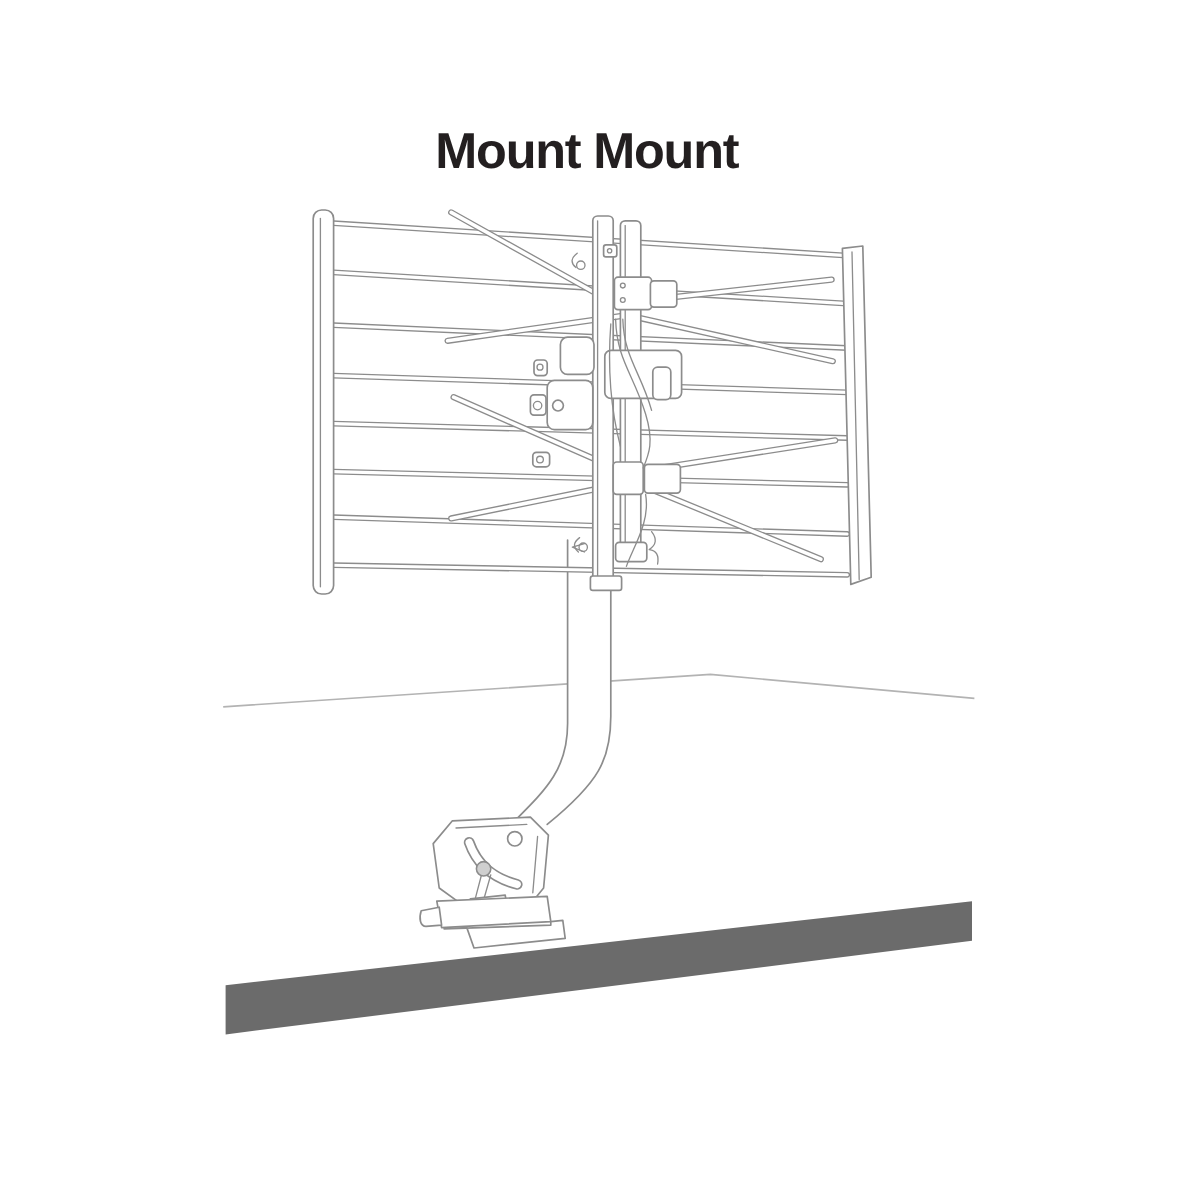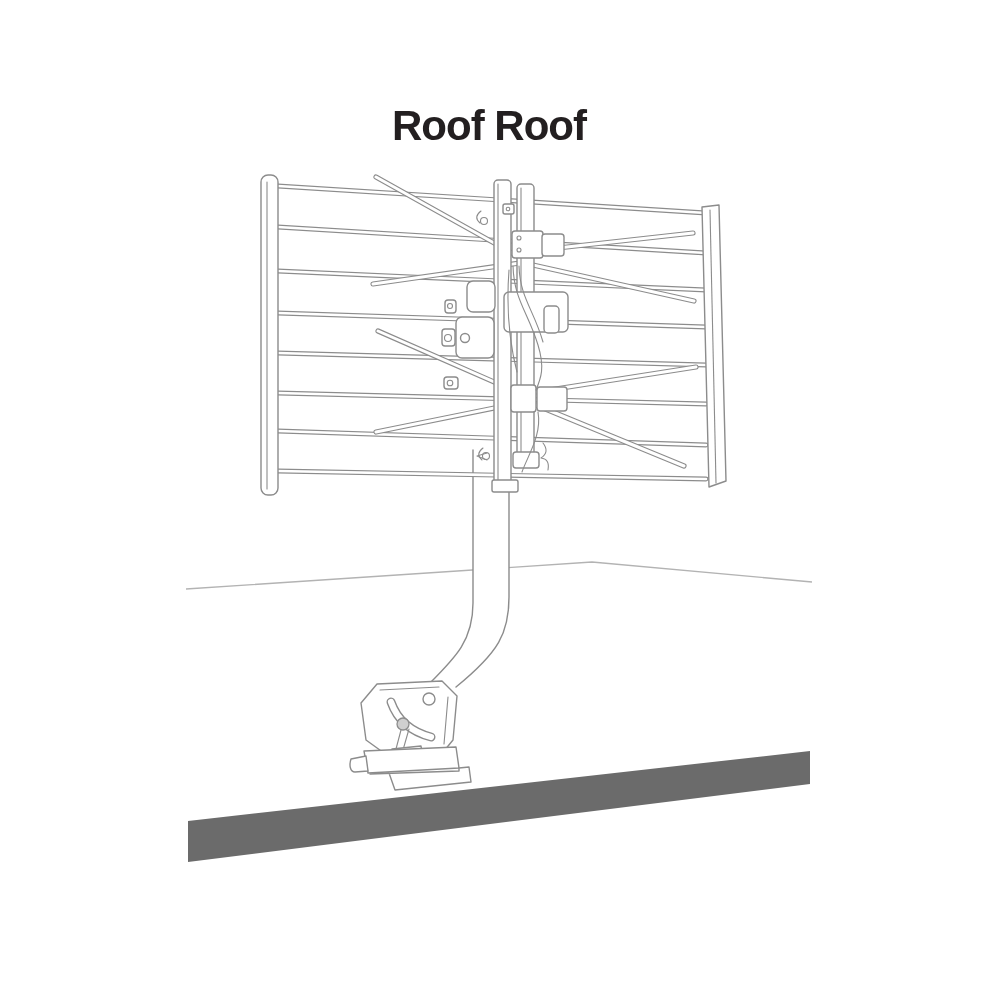--- a/index.html
+++ b/index.html
@@ -33,21 +33,21 @@
   .slot-out{stroke:var(--line);stroke-width:9;fill:none;stroke-linecap:round;}
   .slot-core{stroke:#fff;stroke-width:6.2;fill:none;stroke-linecap:round;}
   .band{fill:var(--roof-band);stroke:none;}
   .bolt{fill:#cfcfcf;stroke:var(--line);stroke-width:1.3;}
 </style>
 </head>
 <body>
 
 <div class="stage">
 
-  <h1 class="title">Roof Roof</h1>
+  <h1 class="title">Mount Mount</h1>
 
   <svg class="art" width="1000" height="1000" viewBox="0 0 1000 1000" aria-hidden="true">
 
     <defs>
 
       <path id="e1" d="M278,186 L706,213"></path>
       <path id="e2" d="M278,227 L706,253"></path>
       <path id="e3" d="M278,271 L706,290"></path>
       <path id="e4" d="M278,313 L706,327"></path>
       <path id="e5" d="M278,353 L706,365"></path>

